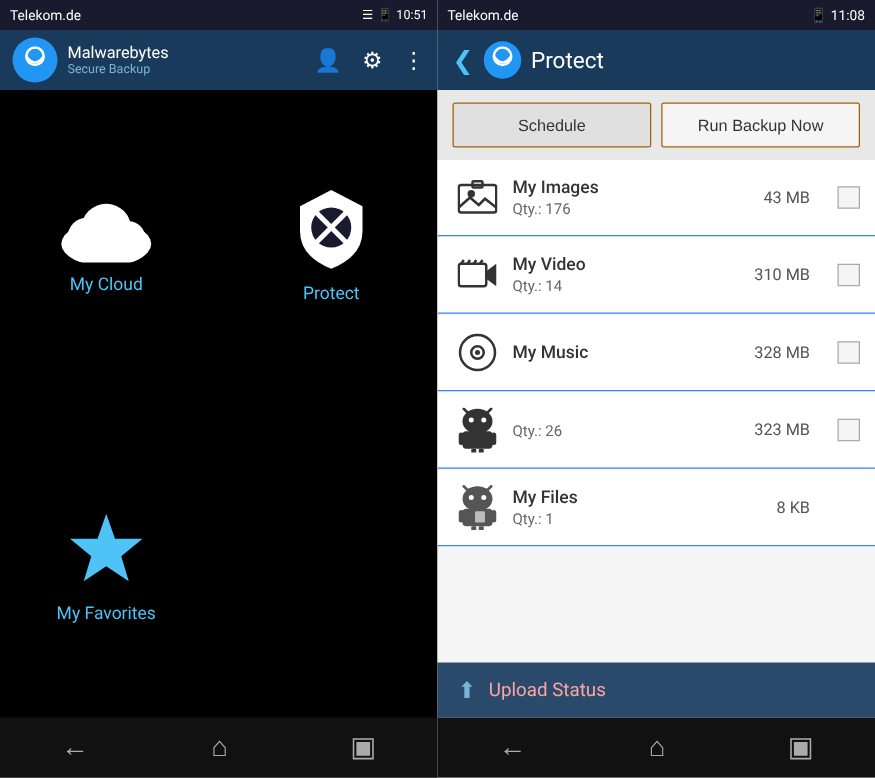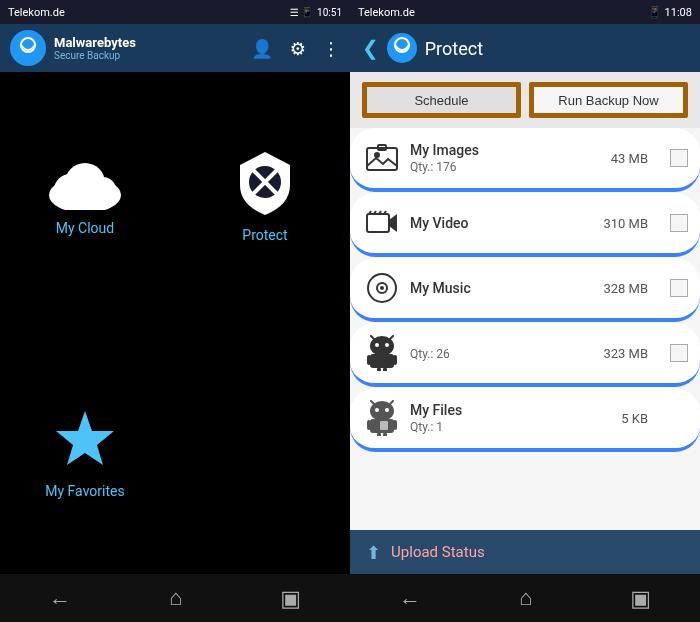--- a/index.html
+++ b/index.html
@@ -55,21 +55,21 @@
     }
 
     .app-title-block {
       display: flex;
       flex-direction: column;
     }
 
     .app-title {
       color: white;
       font-size: 13px;
-      font-weight: bold;
+      font-weight: normal;
     }
 
     .app-subtitle {
       color: #7ab3d9;
       font-size: 10px;
     }
 
     .toolbar-icons {
       margin-left: auto;
       display: flex;
@@ -169,21 +169,21 @@
     .right-action-bar {
       background: #e8e8e8;
       padding: 10px 12px;
       display: flex;
       gap: 8px;
     }
 
     .action-btn {
       flex: 1;
       height: 36px;
-      border: 5px solid #a16207;
+      border: 1px solid #a16207;
       background: #f5f5f5;
       color: #333;
       font-size: 13px;
       cursor: pointer;
       border-radius: 2px;
     }
 
     .action-btn.active {
       background: #e0e0e0;
     }
@@ -191,24 +191,23 @@
     .backup-list {
       flex: 1;
       background: #f5f5f5;
       overflow-y: auto;
     }
 
     .backup-item {
       display: flex;
       align-items: center;
       padding: 10px 12px;
-      border-bottom: 4px solid #3b82f6;
+      border-bottom: 1px solid #3b82f6;
       background: #fff;
       margin-bottom: 1px;
-      border-radius: 25px;
     }
 
     .backup-item-icon {
       width: 40px;
       height: 40px;
       display: flex;
       align-items: center;
       justify-content: center;
       font-size: 28px;
       color: #333;
@@ -411,20 +410,23 @@
           <rect x="1" y="5" width="22" height="18" rx="2" fill="none" stroke="#333" stroke-width="2"></rect>
           <polygon points="31,5 23,11 23,17 31,23" fill="#333"></polygon>
           <line x1="5" y1="2" x2="3" y2="5" stroke="#333" stroke-width="2"></line>
           <line x1="10" y1="2" x2="8" y2="5" stroke="#333" stroke-width="2"></line>
           <line x1="15" y1="2" x2="13" y2="5" stroke="#333" stroke-width="2"></line>
           <line x1="20" y1="2" x2="18" y2="5" stroke="#333" stroke-width="2"></line>
         </svg>
       </div>
       <div class="backup-item-info">
         <div class="backup-item-name">My Video</div>
+        <div class="backup-item-qty">
+          <span>Qty.:</span> <span>14</span>
+        </div>
       </div>
       <span class="backup-item-size">310 MB</span>
       <div class="backup-checkbox"></div>
     </div>
 
     <div class="backup-item">
       <div class="backup-item-icon">
         <svg width="32" height="32" viewBox="0 0 32 32">
           <circle cx="16" cy="16" r="14" fill="none" stroke="#333" stroke-width="2"></circle>
           <circle cx="16" cy="16" r="5" fill="none" stroke="#333" stroke-width="2"></circle>
@@ -477,21 +479,21 @@
           <rect x="17" y="33" width="4" height="4" rx="1" fill="#555"></rect>
           <rect x="14" y="21" width="8" height="9" rx="1" fill="white" opacity="0.6"></rect>
         </svg>
       </div>
       <div class="backup-item-info">
         <div class="backup-item-name">My Files</div>
         <div class="backup-item-qty">
           <span>Qty.:</span> <span>1</span>
         </div>
       </div>
-      <span class="backup-item-size">5 KB</span>
+      <span class="backup-item-size">8 KB</span>
       <div class="backup-checkbox" style="visibility:hidden"></div>
     </div>
 
   </div>
 
   <div class="upload-status-bar">
     <span class="upload-icon">⬆</span>
     <span class="upload-text">Upload Status</span>
   </div>
 

